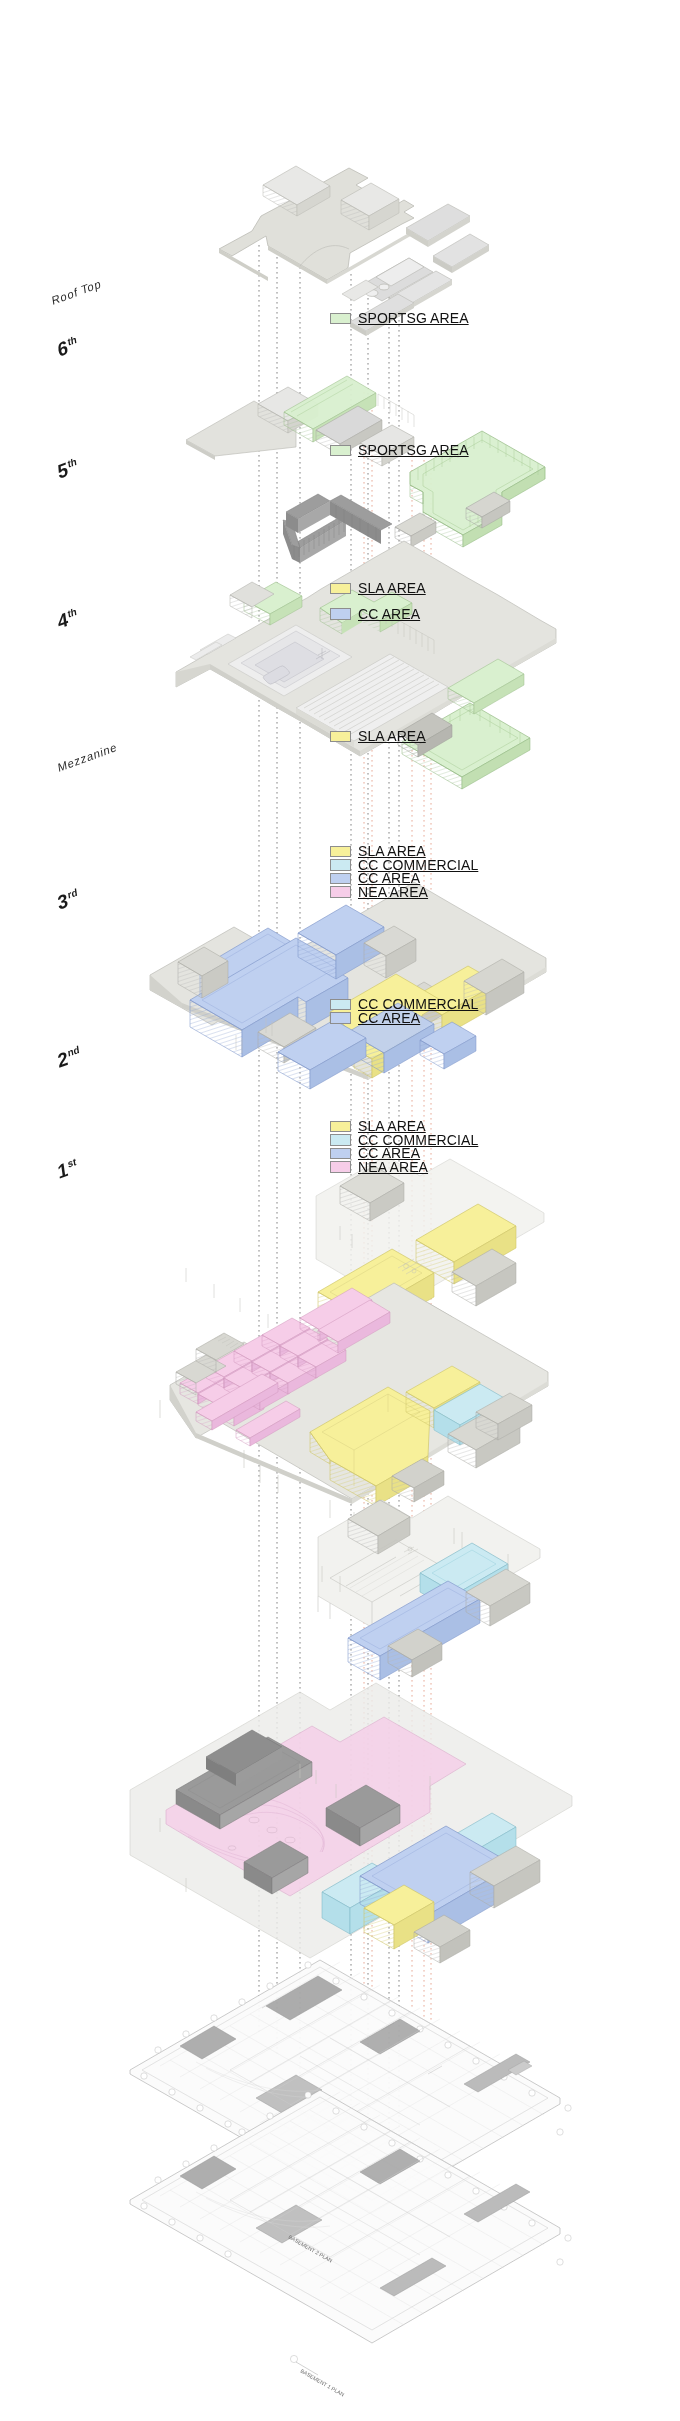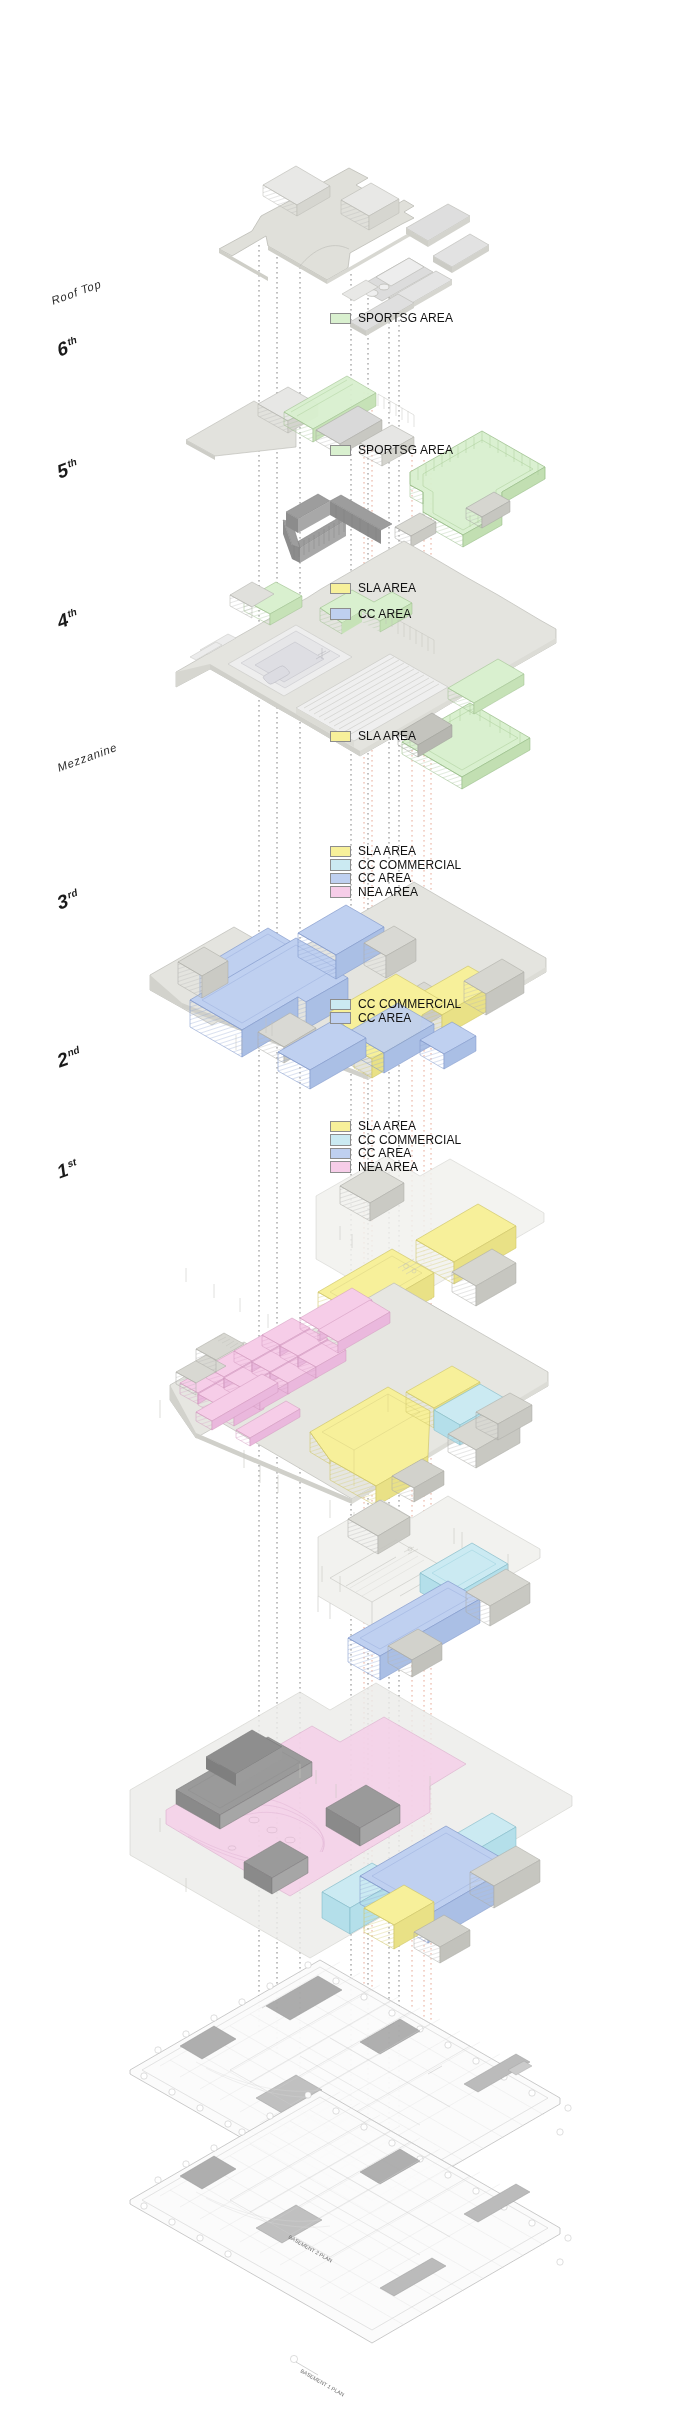--- a/index.html
+++ b/index.html
@@ -20,21 +20,21 @@
   .flabel.num{font-size:19px;font-weight:700;}
   .flabel.num sup{font-size:10px;font-weight:700;vertical-align:super;letter-spacing:0;}
   .flabel.word{font-size:11.5px;font-weight:400;color:#2b2b2b;letter-spacing:.8px;}
 
   
   .legend{position:absolute;left:330px;}
   .legend .row{display:flex;align-items:center;height:12.5px;margin-bottom:1px;}
   .legend .sw{
     width:19px;height:9.5px;border:0.8px solid #8d8d8d;margin-right:7px;flex:0 0 auto;
   }
-  .legend .lb{font-size:12px;color:#111;letter-spacing:.1px;line-height:1;white-space:nowrap;}
+  .legend .lb{font-size:14px;color:#111;letter-spacing:.1px;line-height:1;white-space:nowrap;text-decoration:underline;}
 
   
   .iso{position:absolute;left:0;top:0;width:680px;height:2421px;pointer-events:none;}
   svg{display:block;overflow:visible;}
 </style>
 </head>
 <body>
 
 <div id="stage">
 

